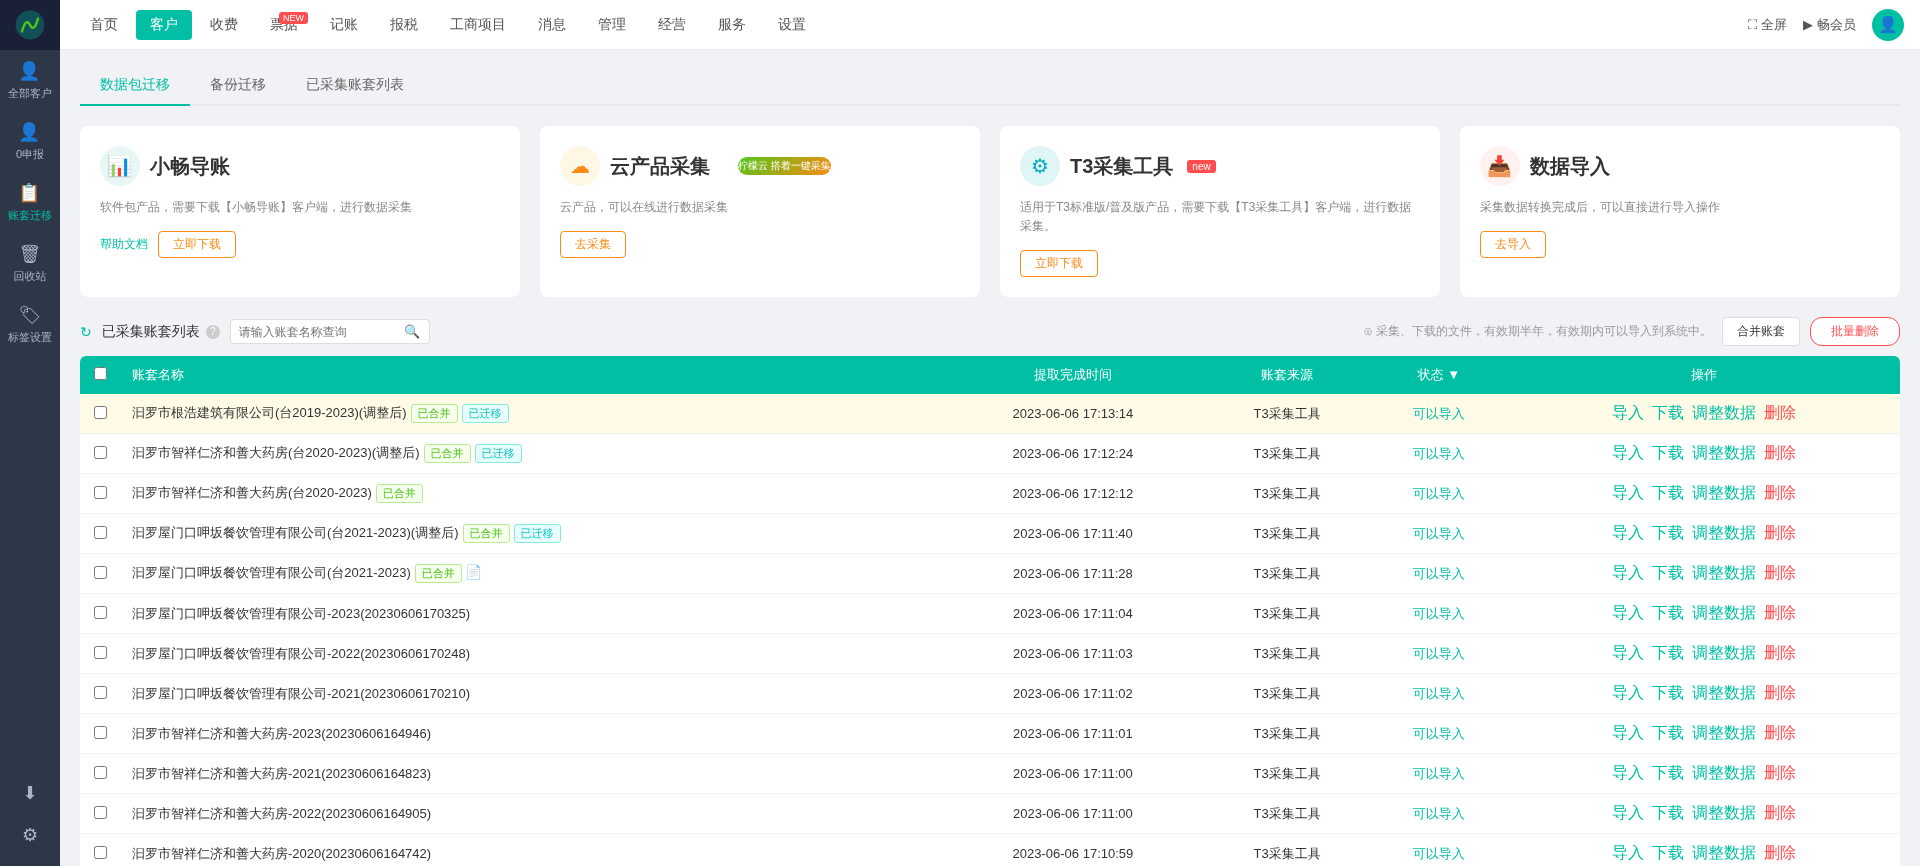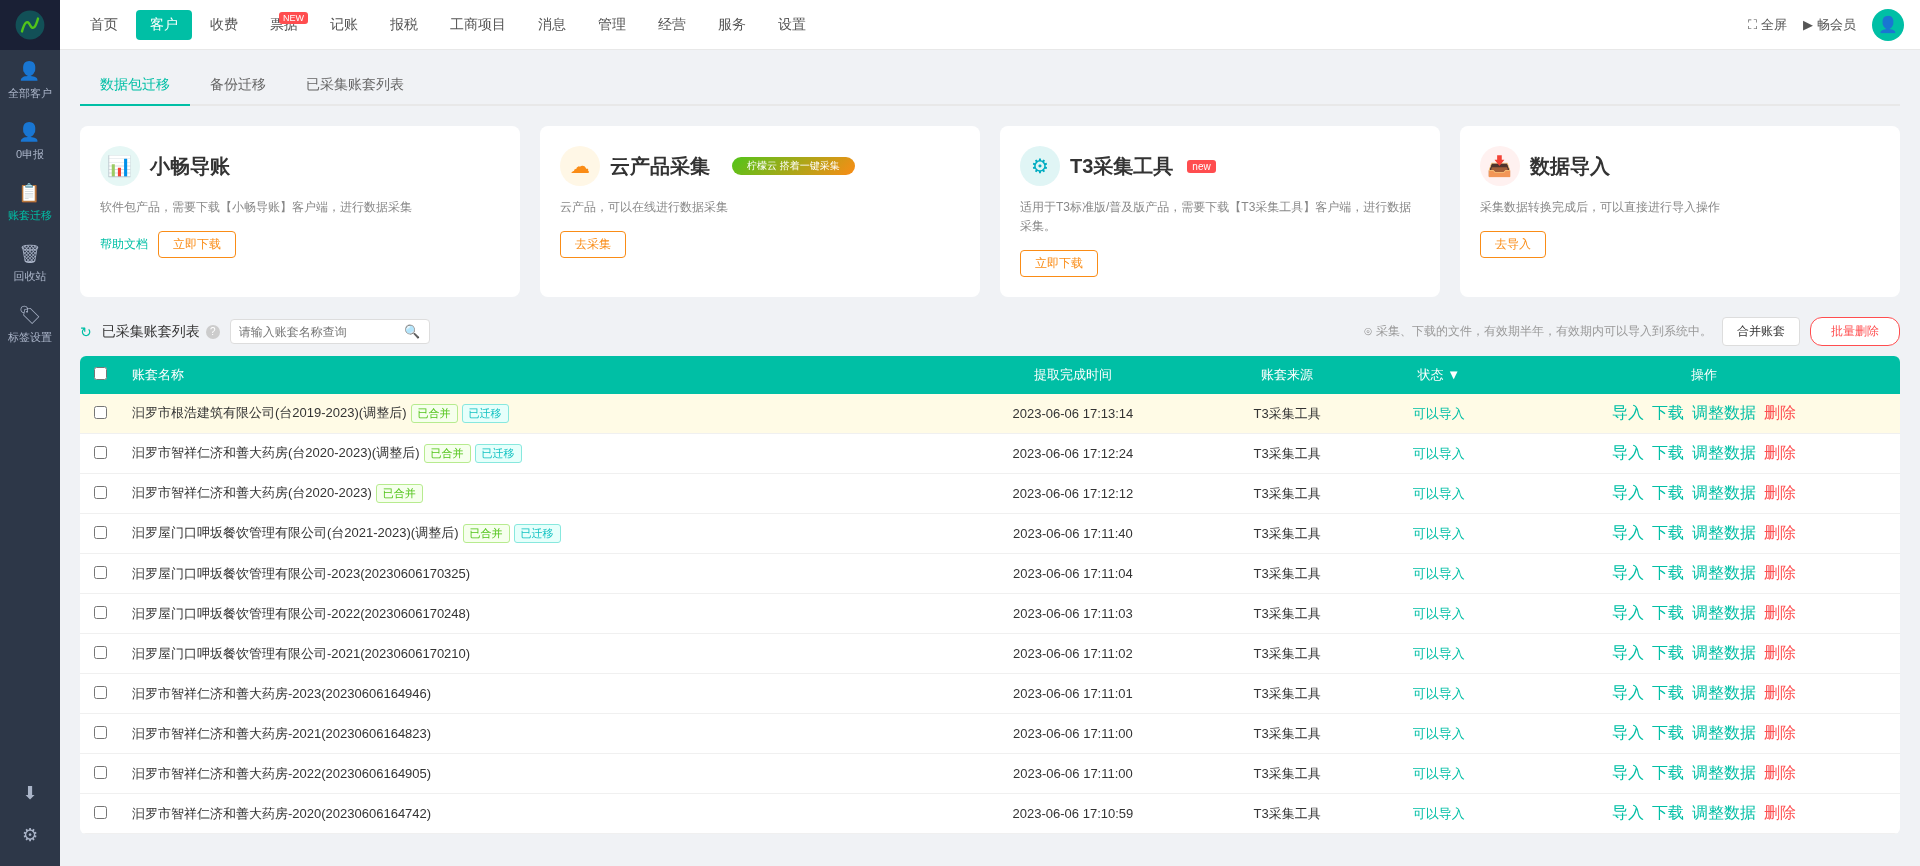--- a/index.html
+++ b/index.html
@@ -191,23 +191,23 @@
       color: #fff;
       font-size: 10px;
       padding: 1px 5px;
       border-radius: 3px;
       margin-left: 4px;
     }
     .card-cloud-badge {
       background: linear-gradient(135deg, #52c41a, #fa8c16);
       color: #fff;
       font-size: 10px;
-      padding: 2px 15px;
+      padding: 2px 0;
       border-radius: 10px;
-      margin-left: 12px;
+      margin-left: 18px;
     }
     .card-desc {
       font-size: 12px;
       color: #888;
       line-height: 1.6;
       margin-bottom: 14px;
     }
     .card-actions {
       display: flex;
       gap: 10px;
@@ -549,20 +549,28 @@
             <tr>
               <td><input type="checkbox" style=""></td>
               <td><span>汩罗屋门口呷坂餐饮管理有限公司(台2021-2023)(调整后)</span><span class="tag tag-green">已合并</span><span class="tag tag-teal">已迁移</span></td>
               <td>2023-06-06 17:11:40</td>
               <td>T3采集工具</td>
               <td><span class="status-text">可以导入</span></td>
               <td><span class="action-link">导入</span><span class="action-link">下载</span><span class="action-link">调整数据</span><span class="action-link danger">删除</span></td>
             </tr>
             <tr>
               <td><input type="checkbox" style=""></td>
+              <td><span>汩罗屋门口呷坂餐饮管理有限公司(台2021-2023)</span><span class="tag tag-green">已合并</span><span class="file-icon">📄</span></td>
+              <td>2023-06-06 17:11:28</td>
+              <td>T3采集工具</td>
+              <td><span class="status-text">可以导入</span></td>
+              <td><span class="action-link">导入</span><span class="action-link">下载</span><span class="action-link">调整数据</span><span class="action-link danger">删除</span></td>
+            </tr>
+            <tr>
+              <td><input type="checkbox" style=""></td>
               <td><span>汩罗屋门口呷坂餐饮管理有限公司-2023(20230606170325)</span></td>
               <td>2023-06-06 17:11:04</td>
               <td>T3采集工具</td>
               <td><span class="status-text">可以导入</span></td>
               <td><span class="action-link">导入</span><span class="action-link">下载</span><span class="action-link">调整数据</span><span class="action-link danger">删除</span></td>
             </tr>
             <tr>
               <td><input type="checkbox" style=""></td>
               <td><span>汩罗屋门口呷坂餐饮管理有限公司-2022(20230606170248)</span></td>
               <td>2023-06-06 17:11:03</td>

